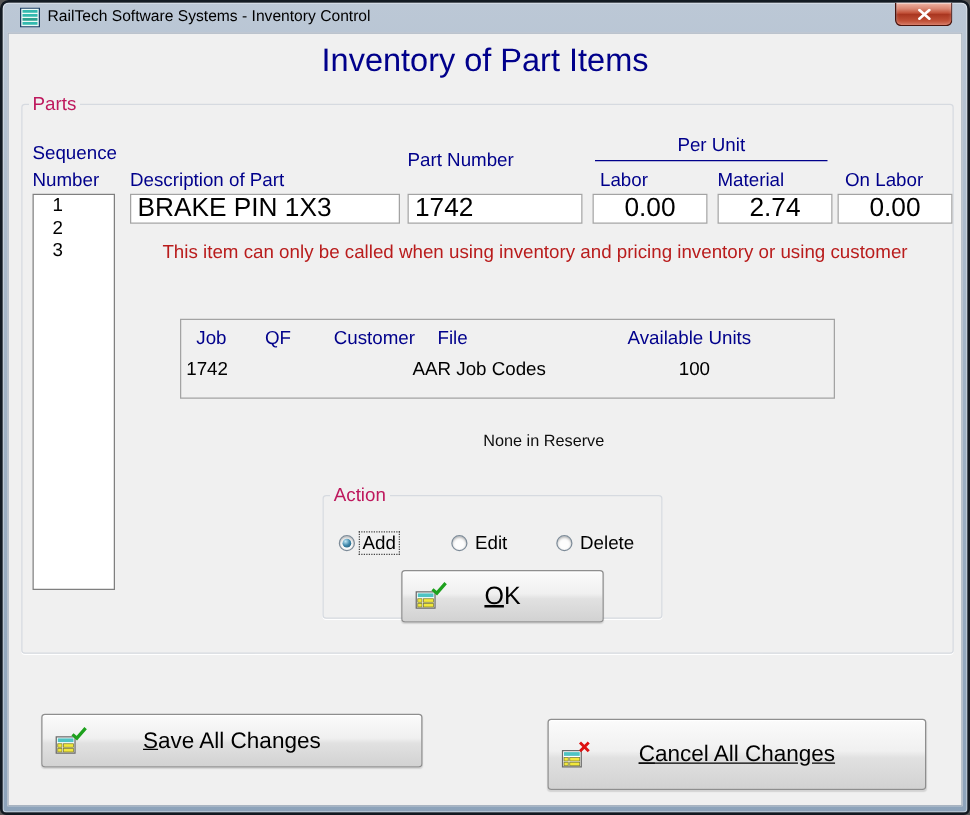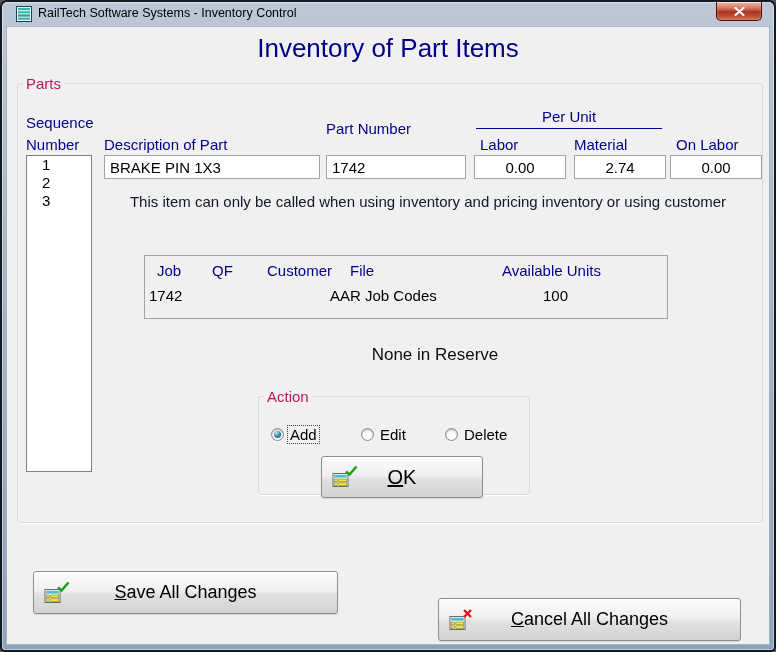--- a/index.html
+++ b/index.html
@@ -25,50 +25,50 @@
                    box-shadow:0 1px 0 #fff, inset 0 0 0 0 #fff; }
   fieldset.group legend { margin-left:5px; padding:0 3px; font-size:15px; color:#be185d; }
   .parts-group { left:10px; top:48px; width:746px; height:448px; }
   .nav-label { position:absolute; font-size:15px; color:var(--accent); white-space:nowrap; }
   .per-unit { position:absolute; left:458px; top:16px; width:186px; height:21px; text-align:center;
               font-size:15px; color:var(--accent); border-bottom:1px solid var(--accent); }
   .listbox { position:absolute; left:8px; top:63px; width:66px; height:317px;
              background:#fff; border:1px solid #7f7f7f; overflow:hidden; }
   .listbox .item { height:18px; line-height:18px; padding-left:15px; font-size:15px; color:#000; }
   .field { position:absolute; top:63px; height:24px; background:#fff; border:1px solid #a3a3a3;
-           font-family:"Liberation Sans",sans-serif; font-size:15px; color:#000; padding:0 5px; }
+           font-family:"Liberation Sans",sans-serif; font-size:21px; color:#000; padding:0 5px; }
   .field.center { text-align:center; }
   .note { position:absolute; left:80px; top:99px; width:660px; text-align:center;
-          font-size:15px; color:#0f172a; line-height:22px; }
+          font-size:15px; color:#b91c1c; line-height:22px; }
   .job-box { position:absolute; left:126px; top:163px; width:524px; height:64px;
              border:1px solid #a3a3a3; font-size:15px; }
   .job-box .hdr { position:absolute; top:6px; color:var(--accent); white-space:nowrap; }
   .job-box .val { position:absolute; top:31px; color:#000; white-space:nowrap; }
   .reserve { position:absolute; left:0; top:253px; width:746px; padding-left:88px;
-             text-align:center; font-size:17px; color:#0d0d0d; }
+             text-align:center; font-size:13px; color:#0d0d0d; }
   .action-group { left:240px; top:296px; width:272px; height:107px; }
   .radio-option { position:absolute; top:21px; display:flex; align-items:center; height:17px; }
   .radio { width:13px; height:13px; border-radius:50%; background:#fdfdfd;
            border:1px solid #7d8b98; box-shadow:inset 0 1px 2px rgba(0,0,0,.3); position:relative; flex:0 0 auto; }
   .radio.checked::after { content:""; position:absolute; left:2px; top:2px; right:2px; bottom:2px; border-radius:50%;
            background:radial-gradient(circle at 35% 30%, #bfe6f5 0%, #3f88ab 50%, #174f6b 100%); }
   .radio-option .lbl { font-size:15px; color:#000; margin-left:4px; padding:0 2px; }
   .radio-option .lbl.focused { outline:1px dotted #444; }
   .btn { position:absolute; cursor:pointer;
          background:linear-gradient(180deg,#fbfbfb 0%,#f0f0f0 45%,#e1e1e1 55%,#d2d2d2 100%);
          border:1px solid #8e8e8e; border-radius:3px;
          box-shadow:inset 0 1px 0 #fff, 0 1px 1px rgba(0,0,0,.12);
          display:flex; align-items:center; justify-content:center; }
   .btn .btn-icon { position:absolute; left:10px; top:50%; transform:translateY(-50%); }
   .btn-label { display:block; font-size:18px; color:#000; }
   .btn-label::first-letter { text-decoration:underline; }
   .ok-btn { left:62px; top:51px; width:162px; height:42px; }
   .ok-btn .btn-label { font-size:20px; }
   .save-btn { left:26px; top:544px; width:305px; height:43px; }
-  .cancel-btn { left:431px; top:571px; width:303px; height:43px; }
+  .cancel-btn { left:431px; top:548px; width:303px; height:57px;text-decoration:underline; }
 </style>
 </head>
 <body>
 
 <div class="window">
   <div class="titlebar">
     <svg class="titlebar-icon" viewBox="0 0 16 16">
       <rect x="0.5" y="0.5" width="15" height="15" fill="#eafaf6" stroke="#1d3f66"></rect>
       <rect x="2" y="2" width="12" height="2.2" fill="#33b9ae"></rect>
       <rect x="2" y="5.2" width="12" height="2.2" fill="#33b9ae"></rect>

